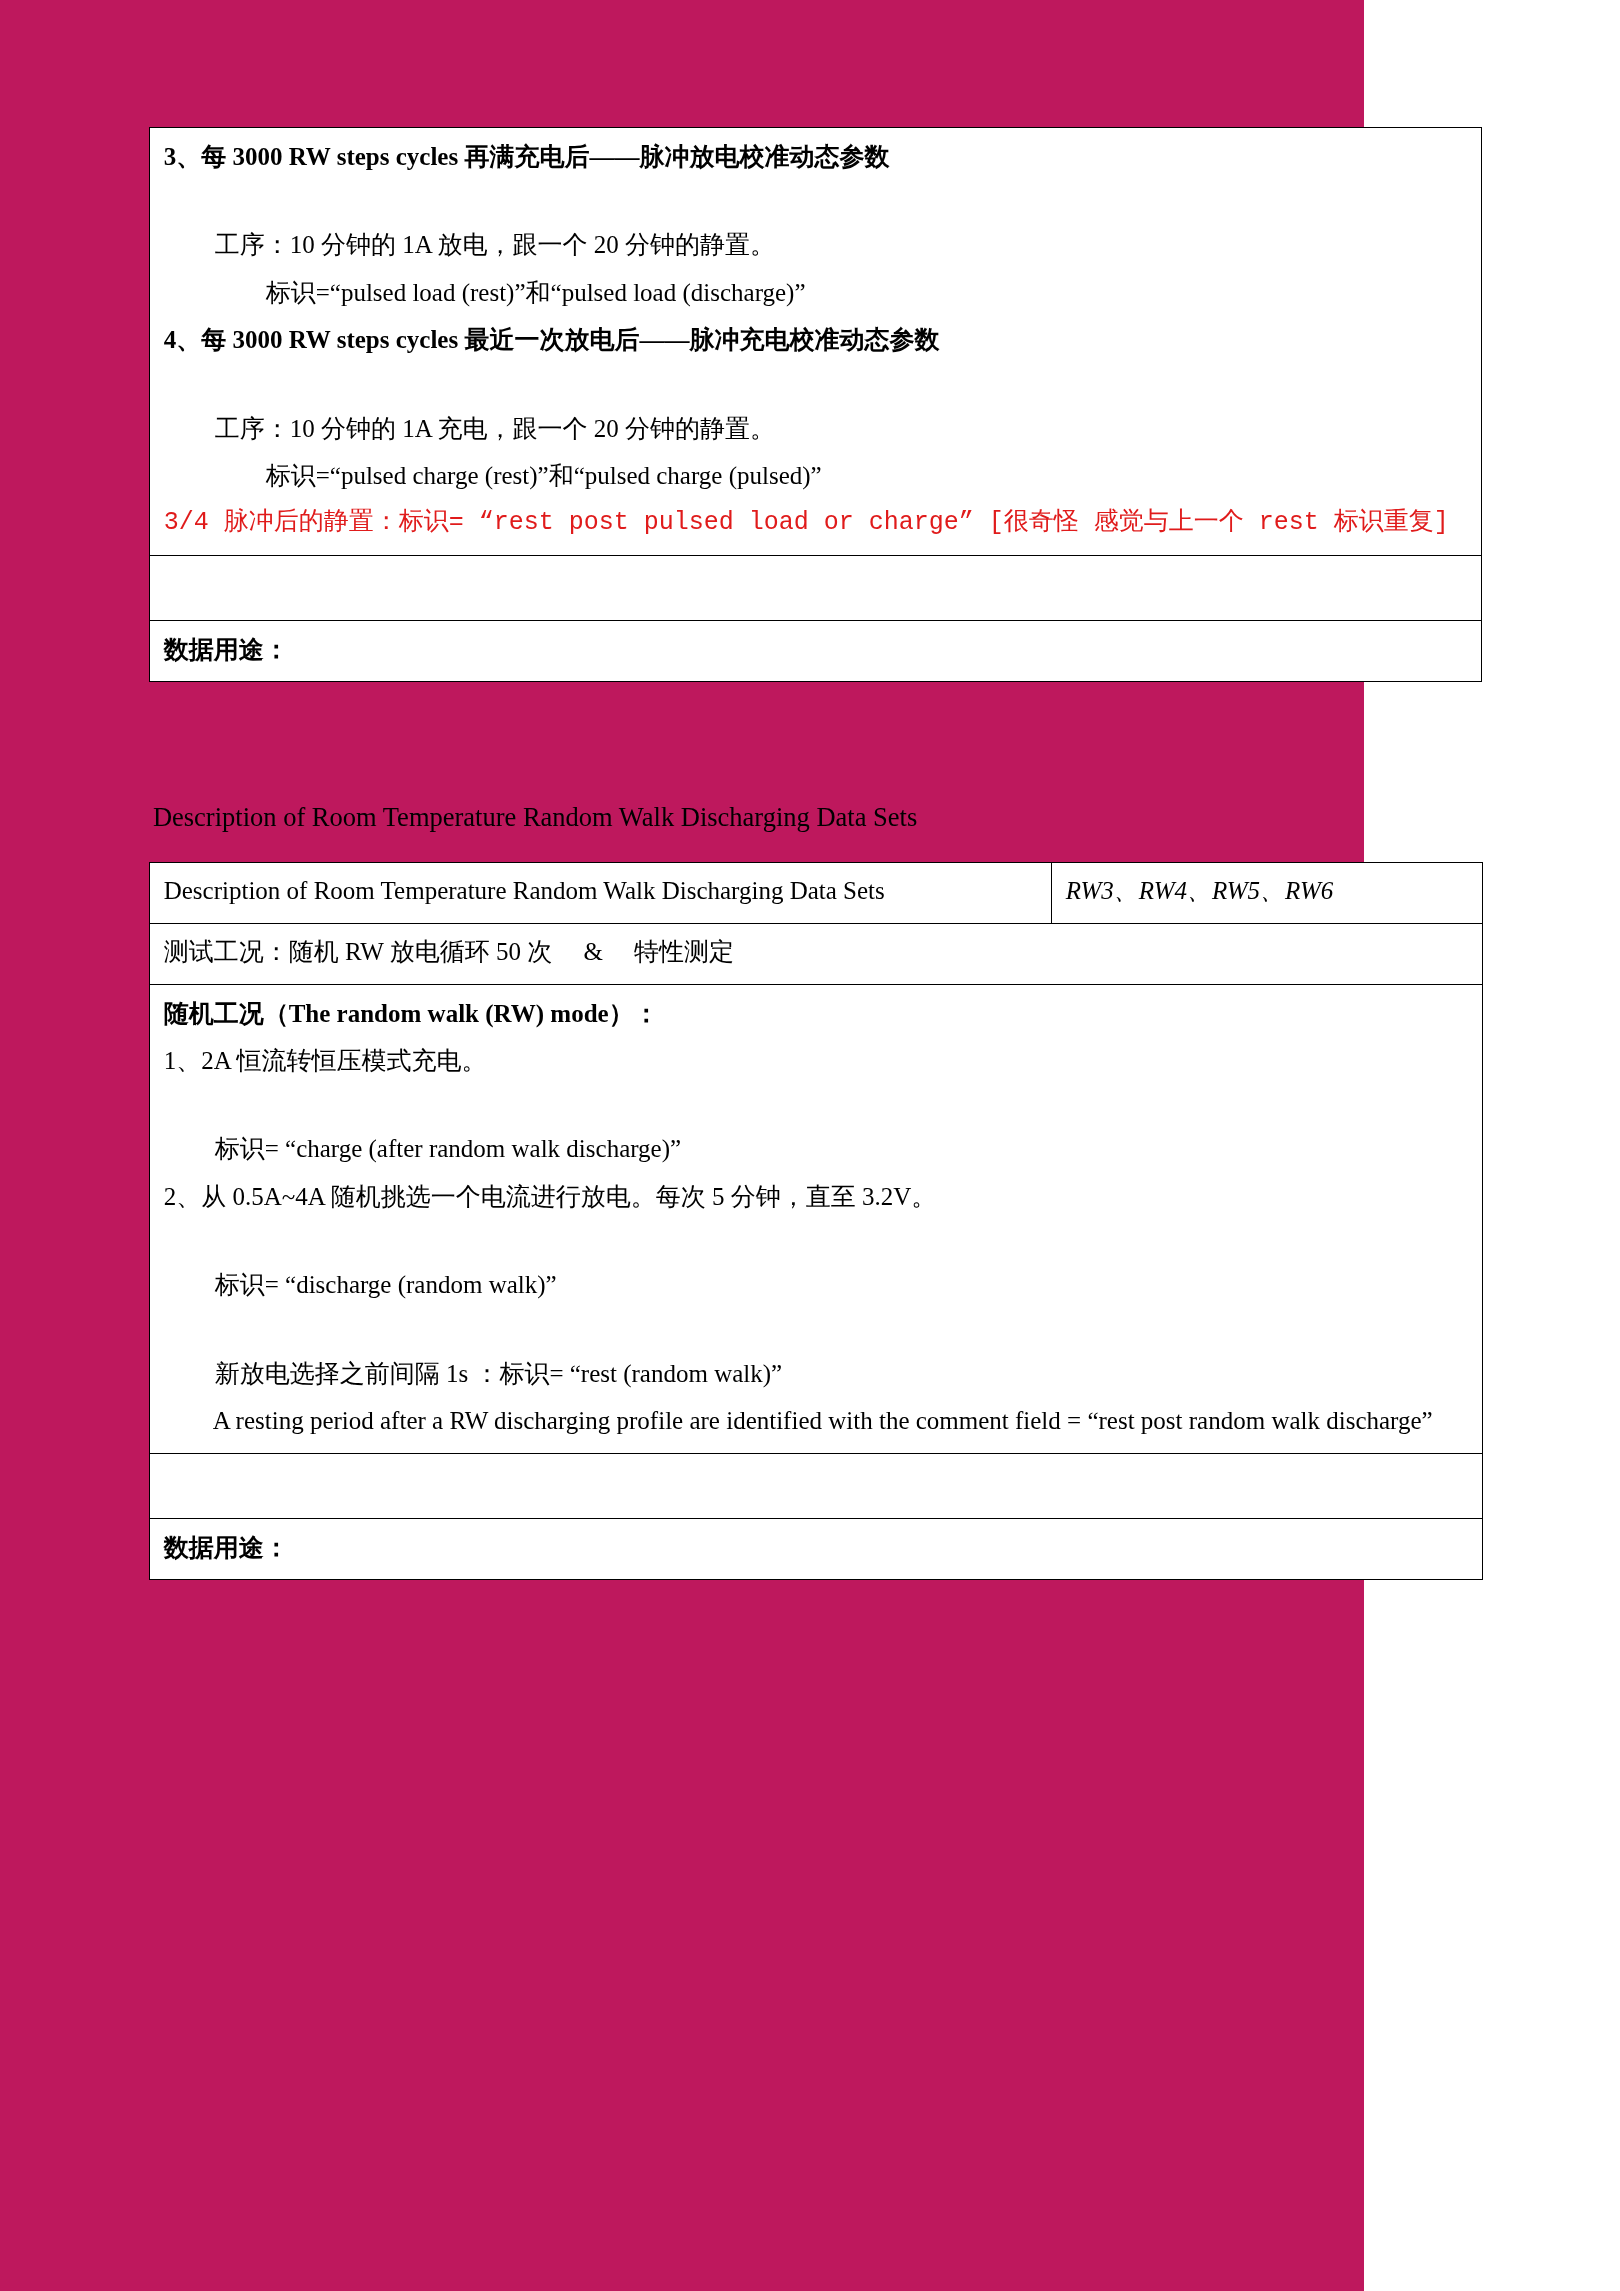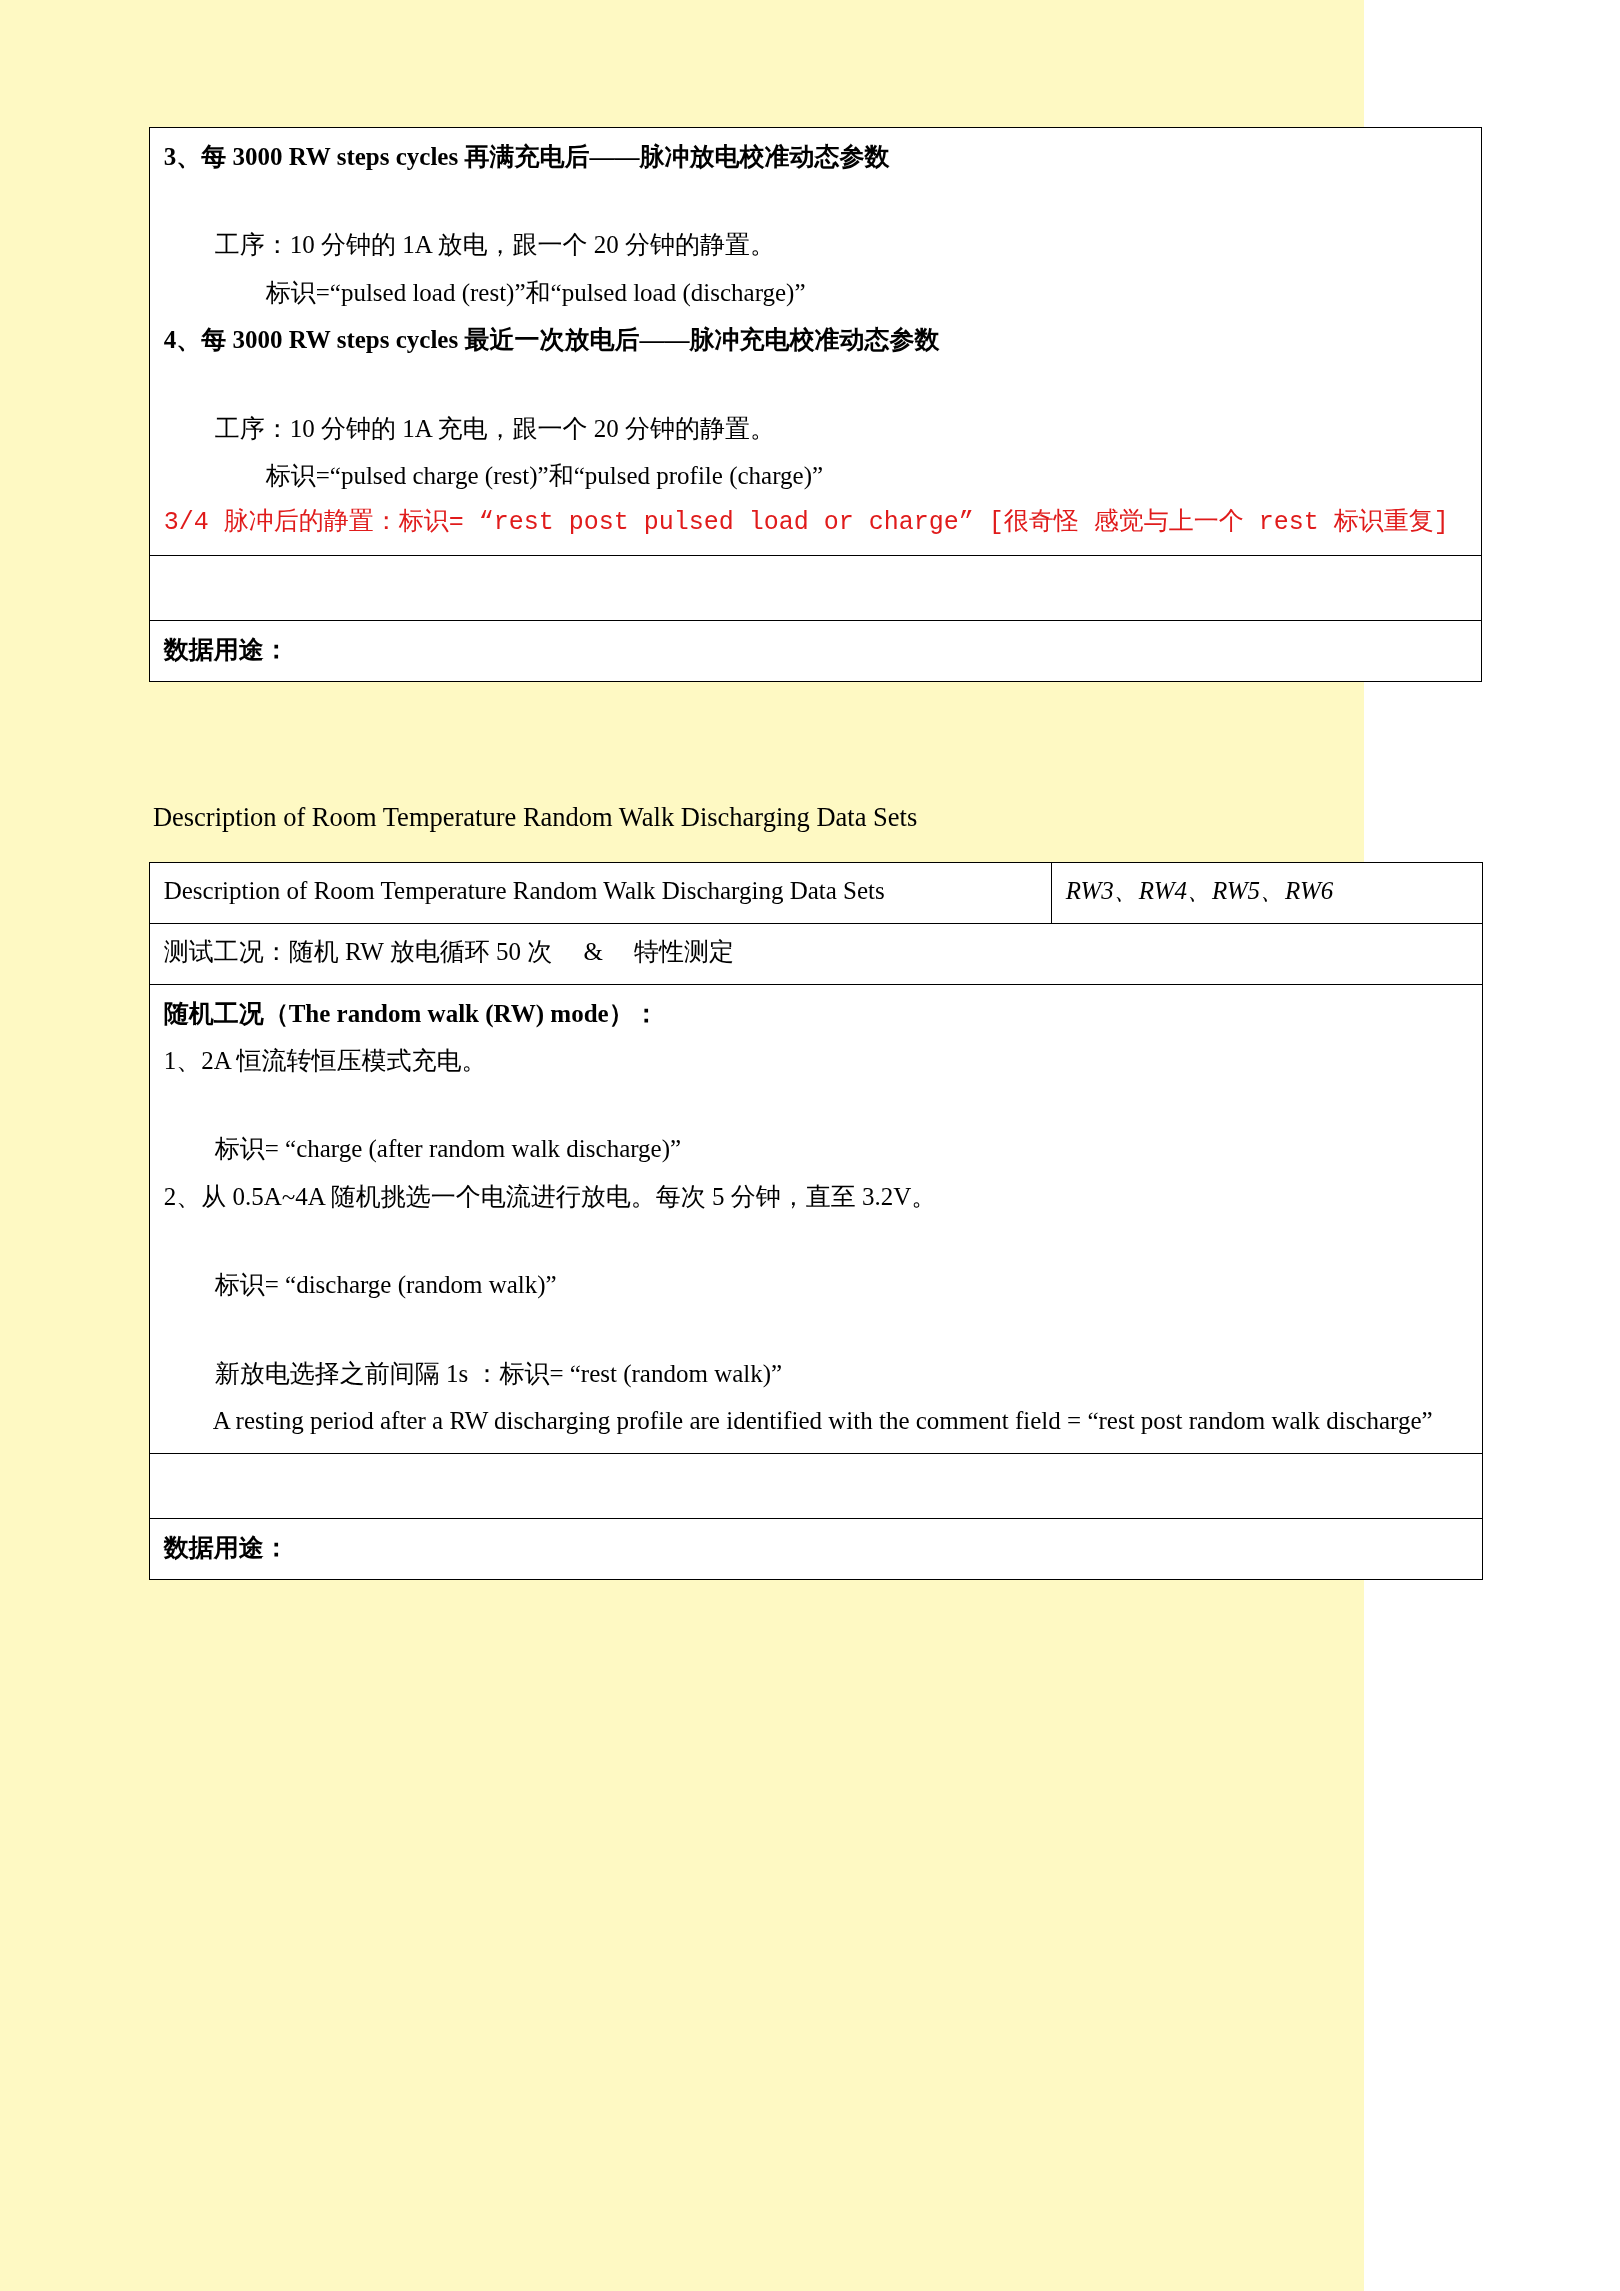--- a/index.html
+++ b/index.html
@@ -13,21 +13,21 @@
     font-family: "Liberation Serif", "DejaVu Serif", serif;
     color: #000000;
     -webkit-font-smoothing: antialiased;
   }
   .page {
     position: relative;
     width: 1364px;
     min-height: 2292px;
     box-sizing: border-box;
     padding: 127px 137px 0 149px;
-    background: #fef9c3;
+    background: #be185d;
   }
 
   
   .doc-table {
     width: 1333px;
     border-collapse: collapse;
     table-layout: fixed;
     background: #ffffff;
   }
   .doc-table td {
@@ -71,21 +71,21 @@
   <table class="doc-table">
     <tbody>
       <tr>
         <td>
           <div class="cell-block">
             <div class="line b">3、每 3000 RW steps cycles 再满充电后——脉冲放电校准动态参数</div>
             <div class="line ind1">工序：10 分钟的 1A 放电，跟一个 20 分钟的静置。</div>
             <div class="line ind2">标识=“pulsed load (rest)”和“pulsed load (discharge)”</div>
             <div class="line b">4、每 3000 RW steps cycles 最近一次放电后——脉冲充电校准动态参数</div>
             <div class="line ind1">工序：10 分钟的 1A 充电，跟一个 20 分钟的静置。</div>
-            <div class="line ind2">标识=“pulsed charge (rest)”和“pulsed profile (charge)”</div>
+            <div class="line ind2">标识=“pulsed charge (rest)”和“pulsed charge (pulsed)”</div>
             <div class="line red">3/4 脉冲后的静置：标识= “rest post pulsed load or charge” [很奇怪 感觉与上一个 rest 标识重复]</div>
           </div>
         </td>
       </tr>
       <tr>
         <td class="empty-cell"></td>
       </tr>
       <tr>
         <td>
           <div class="line b">数据用途：</div>

